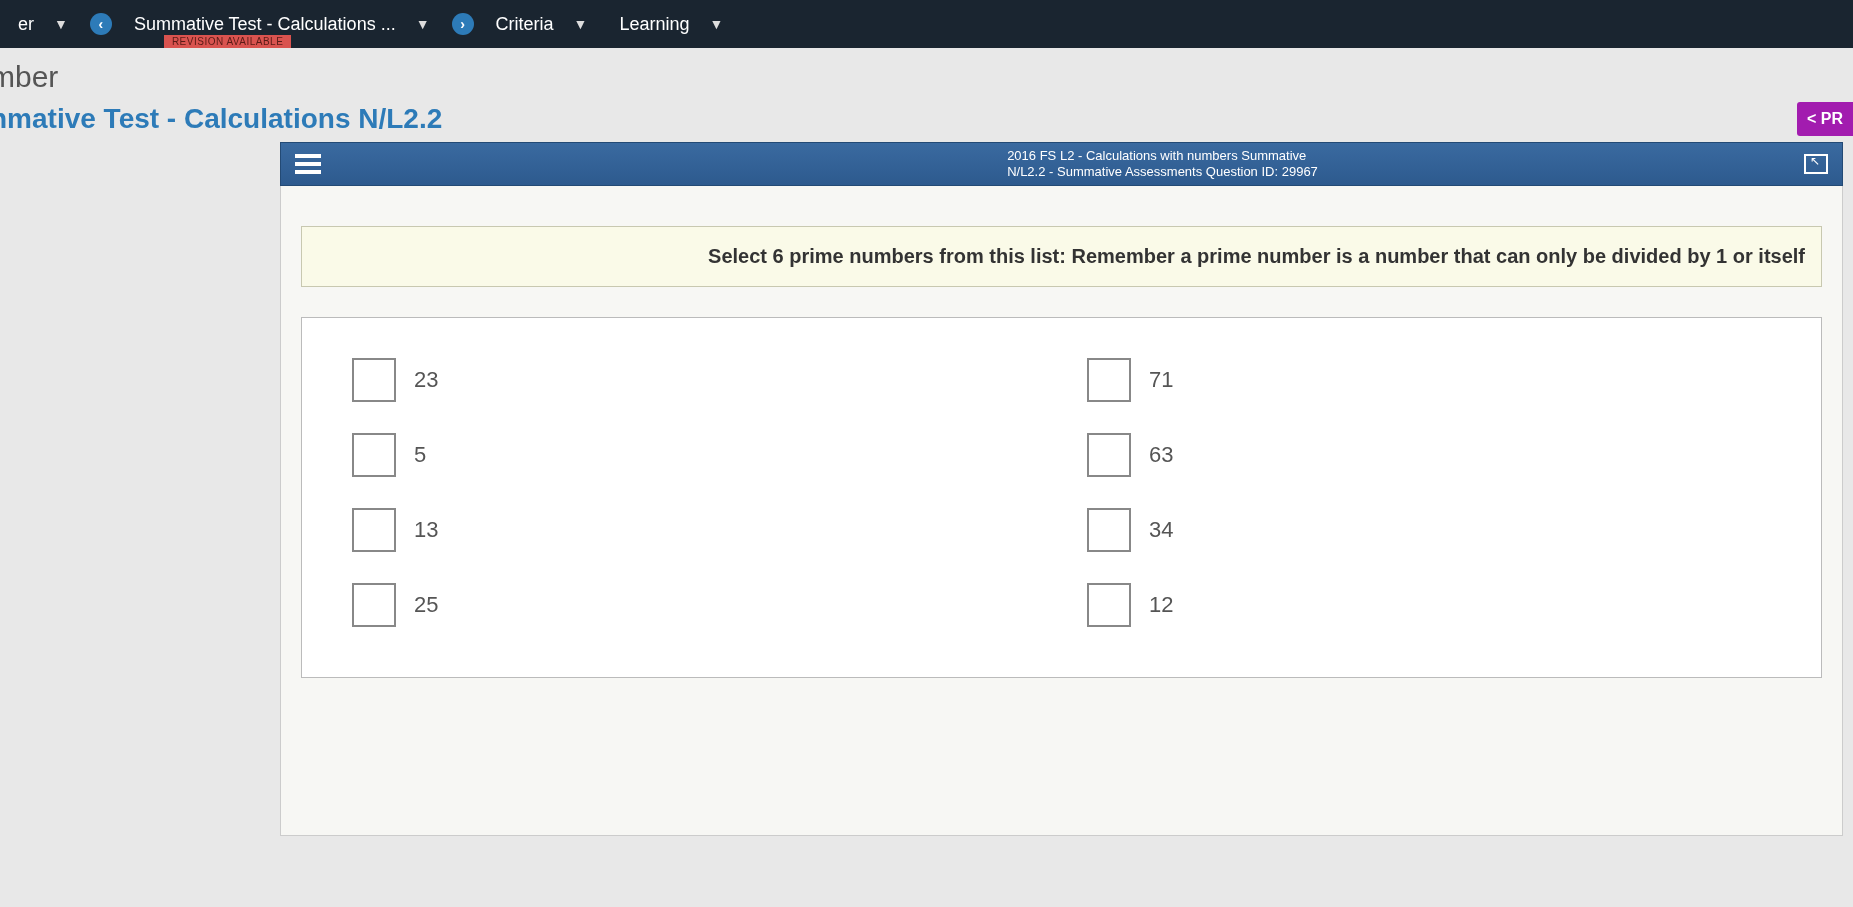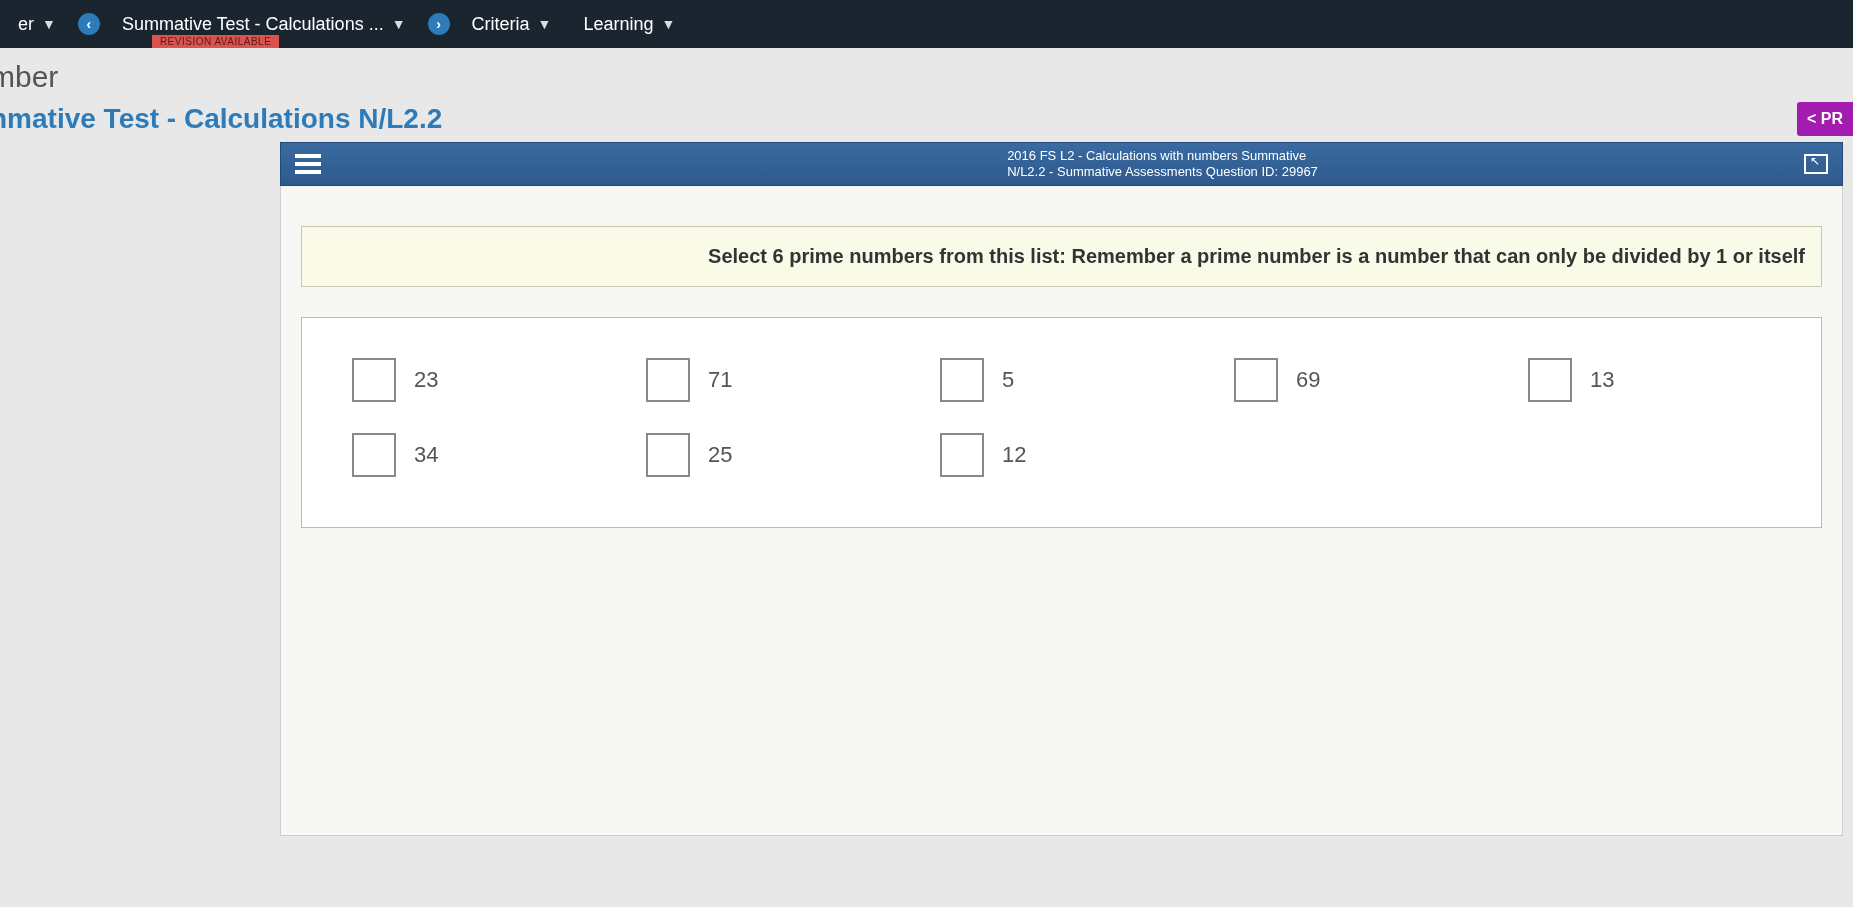--- a/index.html
+++ b/index.html
@@ -16,21 +16,21 @@
     display: flex;
     align-items: center;
     color: #fff;
     font-size: 18px;
     padding: 0 8px;
     gap: 12px;
   }
   .topbar .nav-item {
     display: flex;
     align-items: center;
-    gap: 8px;
+    gap: 20px;
     padding: 0 10px;
     height: 100%;
     cursor: pointer;
     position: relative;
   }
   .topbar .chev { font-size: 14px; color: #ddd; }
   .circle-btn {
     width: 22px; height: 22px;
     border-radius: 50%;
     background: #2d7bb8;
@@ -146,21 +146,21 @@
     text-align: right;
   }
   .options-box {
     border: 1px solid #bbb;
     margin-top: 30px;
     padding: 40px 30px 50px 50px;
     background: #fff;
   }
   .options-grid {
     display: grid;
-    grid-template-columns: repeat(5, 1fr);
+    grid-template-columns: repeat(2, 1fr);
     row-gap: 36px;
     column-gap: 30px;
     gap: 31px;
   }
   .opt {
     display: flex;
     align-items: center;
     gap: 18px;
     font-size: 22px;
     color: #555;
@@ -231,21 +231,21 @@
         <div class="opt">
           <div class="cb"></div>
           <span>71</span>
         </div>
         <div class="opt">
           <div class="cb"></div>
           <span>5</span>
         </div>
         <div class="opt">
           <div class="cb"></div>
-          <span>69</span>
+          <span>63</span>
         </div>
         <div class="opt">
           <div class="cb"></div>
           <span>13</span>
         </div>
         <div class="opt">
           <div class="cb"></div>
           <span>34</span>
         </div>
         <div class="opt">

